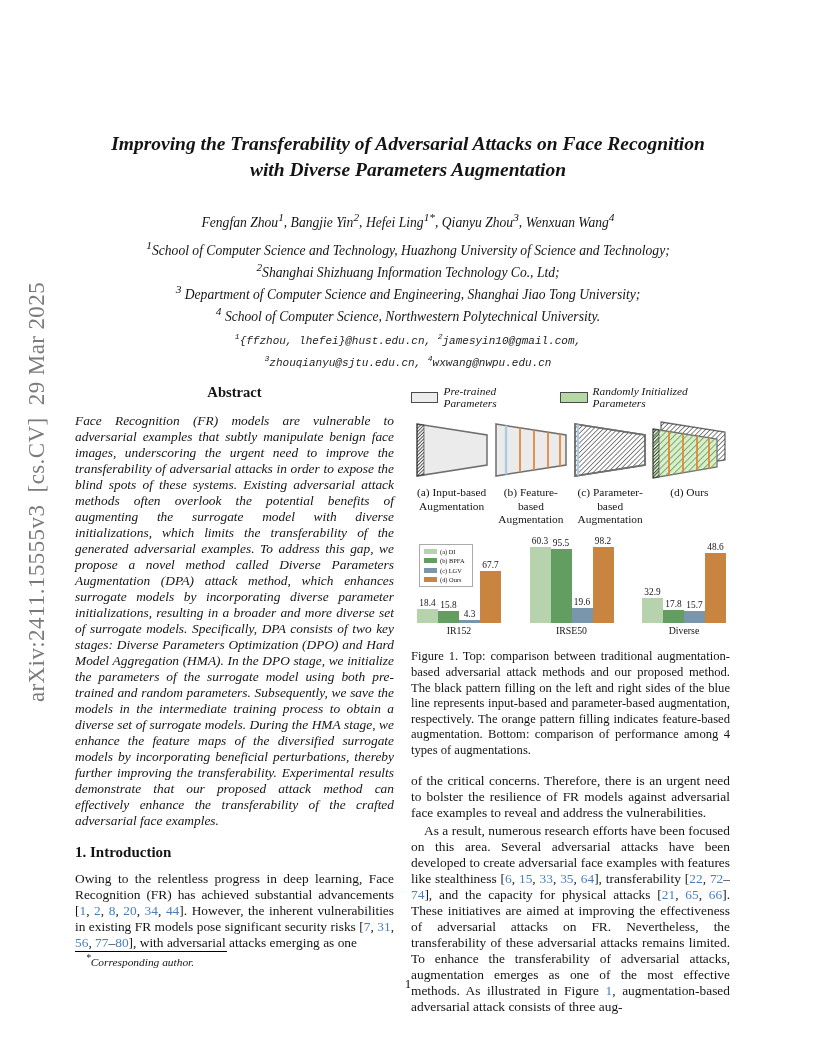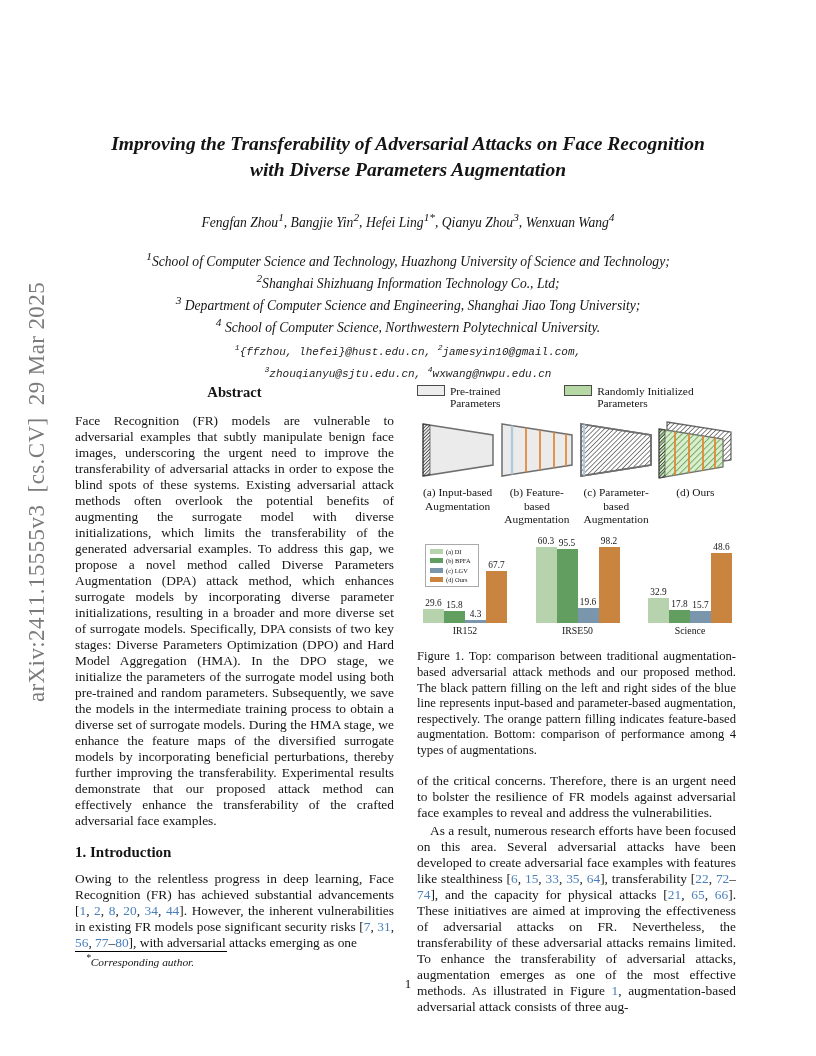--- a/index.html
+++ b/index.html
@@ -2,41 +2,41 @@
 <html><head>
 <meta charset="utf-8">
 <style>
   html,body{margin:0;padding:0;background:#e8e8e8;}
   .page{position:relative;width:816px;height:1056px;background:#ffffff;margin:0 auto;
         font-family:"Liberation Serif","DejaVu Serif",serif;color:#141414;overflow:hidden;}
   .arxiv-strip{position:absolute;left:37px;top:492px;transform:translate(-50%,-50%) rotate(-90deg);
         white-space:pre;font-size:23px;color:#7b7b7b;letter-spacing:.4px;}
   .header{position:absolute;left:75px;top:131px;width:666px;text-align:center;font-style:italic;}
   .title{font-size:19.5px;font-weight:bold;line-height:1.34;margin:0 28px 32px;}
-  .authors{font-size:13.6px;margin-bottom:20px;}
+  .authors{font-size:13.6px;margin-bottom:9px;}
   .affil{font-size:13.6px;line-height:22px;}
   .emails{font-family:"Liberation Mono","DejaVu Sans Mono",monospace;font-size:11px;line-height:17px;margin-top:5px;color:#222;}
   .emails sup{font-size:8px;}
   sup{line-height:0;}
-  .columns{position:absolute;left:75px;top:384px;width:666px;height:576px;display:flex;gap:23px;}
+  .columns{position:absolute;left:75px;top:384px;width:666px;height:576px;display:flex;gap:17px;}
   .col{width:319px;flex:0 0 319px;}
   .col-left{display:flex;flex-direction:column;}
   .abstract-heading{text-align:center;font-weight:bold;font-size:14.6px;margin:0 0 12px;}
-  .abstract-text{font-size:13.4px;line-height:16px;text-align:justify;}
+  .abstract-text{font-style:italic;font-size:13.4px;line-height:16px;text-align:justify;}
   .section-heading{font-size:15px;font-weight:bold;margin:15px 0 10px;}
   .body-para{font-size:13.4px;line-height:16px;text-align:justify;margin:0;}
   .indent{text-indent:13px;}
   .cite{color:#4a7ebb;}
   .footnote{margin-top:auto;font-size:11.4px;}
   .footnote-rule{border:none;border-top:1px solid #000;width:152px;margin:0 0 4px;}
   .footnote-text{font-style:italic;padding-left:11px;}
   
   .fig-legend-row{display:flex;justify-content:center;align-items:center;gap:18px;
         font-size:11.4px;margin:1px 0 12px;}
-  .fig-legend-item{display:flex;align-items:flex-start;}
+  .fig-legend-item{display:flex;align-items:center;font-style:italic;}
   .fig-swatch{width:30px;height:11px;border:1.6px solid #4a4a4a;margin-right:5px;box-sizing:border-box;}
   .trapezoids{display:flex;justify-content:space-between;padding:0 1px;}
   .trap-item{width:80px;text-align:center;}
   .trap-label{font-size:11.4px;line-height:13.6px;margin-top:3px;}
   .chart{position:relative;margin-top:9px;display:flex;justify-content:space-between;
         align-items:flex-end;padding:0 4px 0 6px;}
   .chart-group{display:flex;flex-direction:column;align-items:center;}
   .bars-row{display:flex;align-items:flex-end;}
   .bar-col{display:flex;flex-direction:column;justify-content:flex-end;align-items:center;width:21px;}
   .bar-value{font-size:9.3px;margin-bottom:1px;white-space:nowrap;}
@@ -150,21 +150,21 @@
               <polygon points="2,8 8,8.9 8,56.1 2,57" fill="url(#hbd)" stroke="#333" stroke-width="0.6"></polygon>
             </svg>
             <div class="trap-label">(d) Ours</div>
           </div>
         </div>
 
         <div class="chart" id="chart">
             <div class="chart-group">
               <div class="bars-row">
                 <div class="bar-col">
-                  <div class="bar-value">29.6</div>
+                  <div class="bar-value">18.4</div>
                   <div class="bar" style="height: 14.352px; background: rgb(182, 211, 174);"></div>
                 </div>
                 <div class="bar-col">
                   <div class="bar-value">15.8</div>
                   <div class="bar" style="height: 12.324px; background: rgb(97, 158, 96);"></div>
                 </div>
                 <div class="bar-col">
                   <div class="bar-value">4.3</div>
                   <div class="bar" style="height: 3.744px; background: rgb(122, 150, 172);"></div>
                 </div>
@@ -208,21 +208,21 @@
                 </div>
                 <div class="bar-col">
                   <div class="bar-value">15.7</div>
                   <div class="bar" style="height: 12.246px; background: rgb(122, 150, 172);"></div>
                 </div>
                 <div class="bar-col">
                   <div class="bar-value">48.6</div>
                   <div class="bar" style="height: 70.824px; background: rgb(201, 132, 64);"></div>
                 </div>
               </div>
-              <div class="cat-label">Science</div>
+              <div class="cat-label">Diverse</div>
             </div>
             <div class="chart-legend">
               <div class="chart-legend-row">
                 <span class="chart-legend-swatch" style="background: rgb(182, 211, 174);"></span>
                 <span class="chart-legend-label">(a) DI</span>
               </div>
               <div class="chart-legend-row">
                 <span class="chart-legend-swatch" style="background: rgb(97, 158, 96);"></span>
                 <span class="chart-legend-label">(b) BPFA</span>
               </div>

